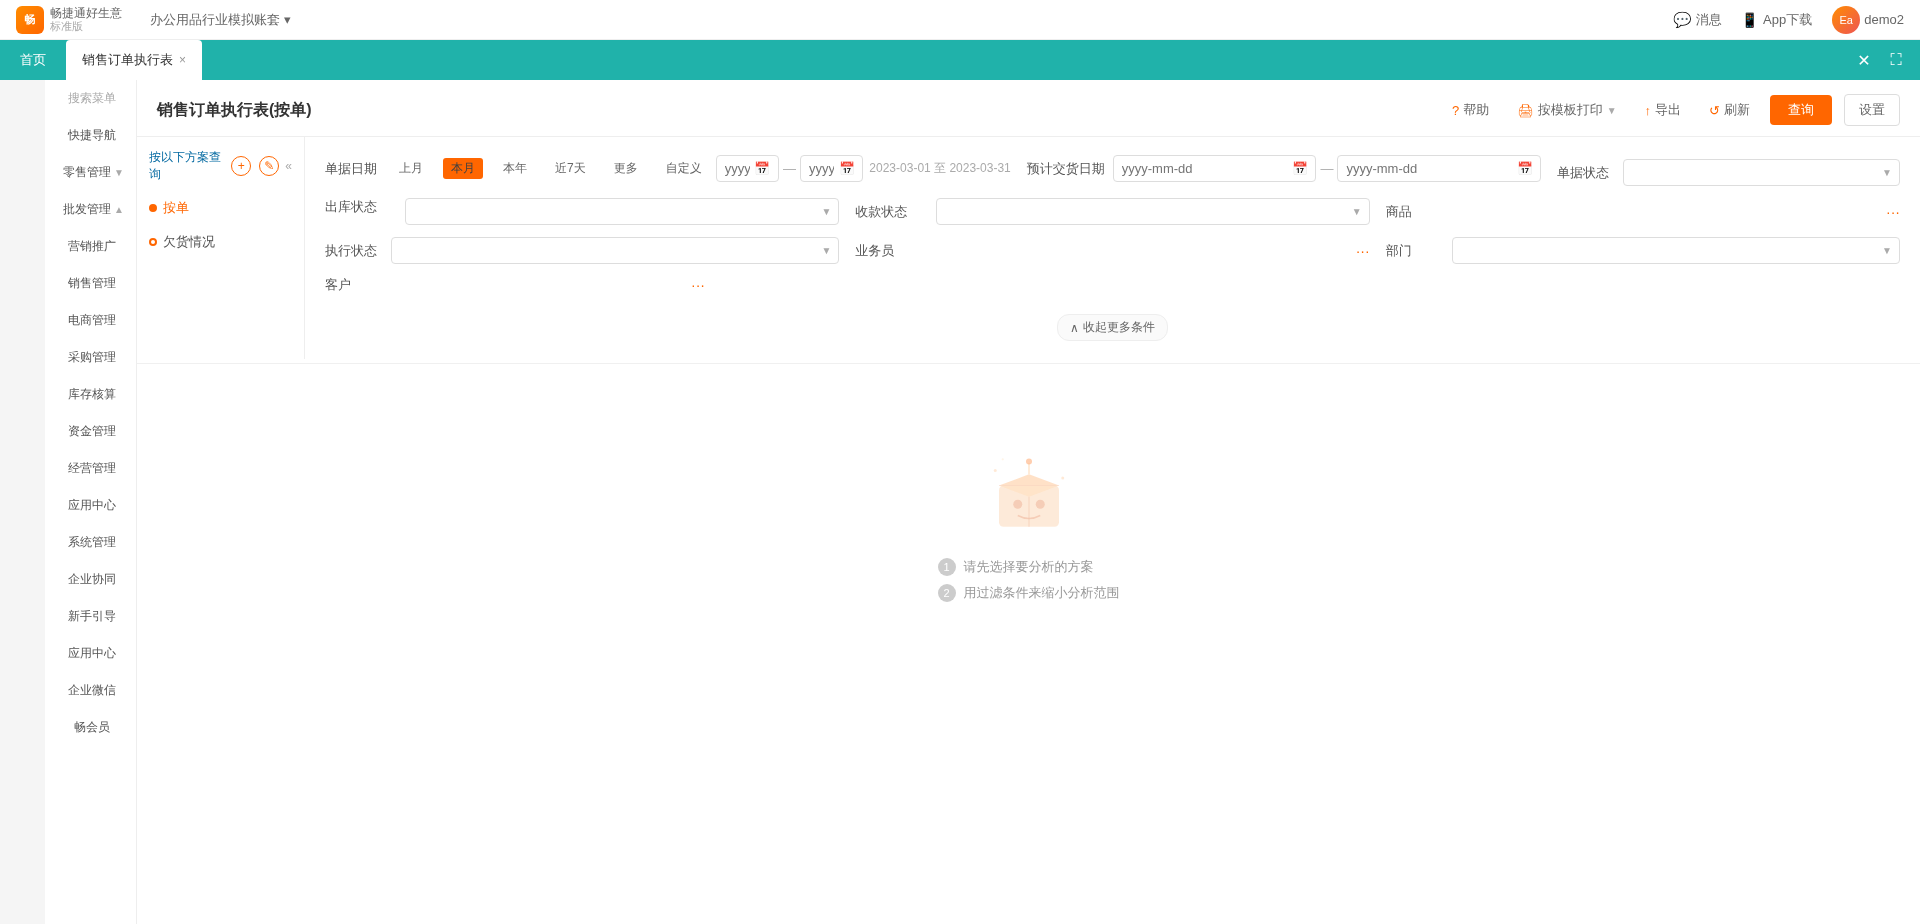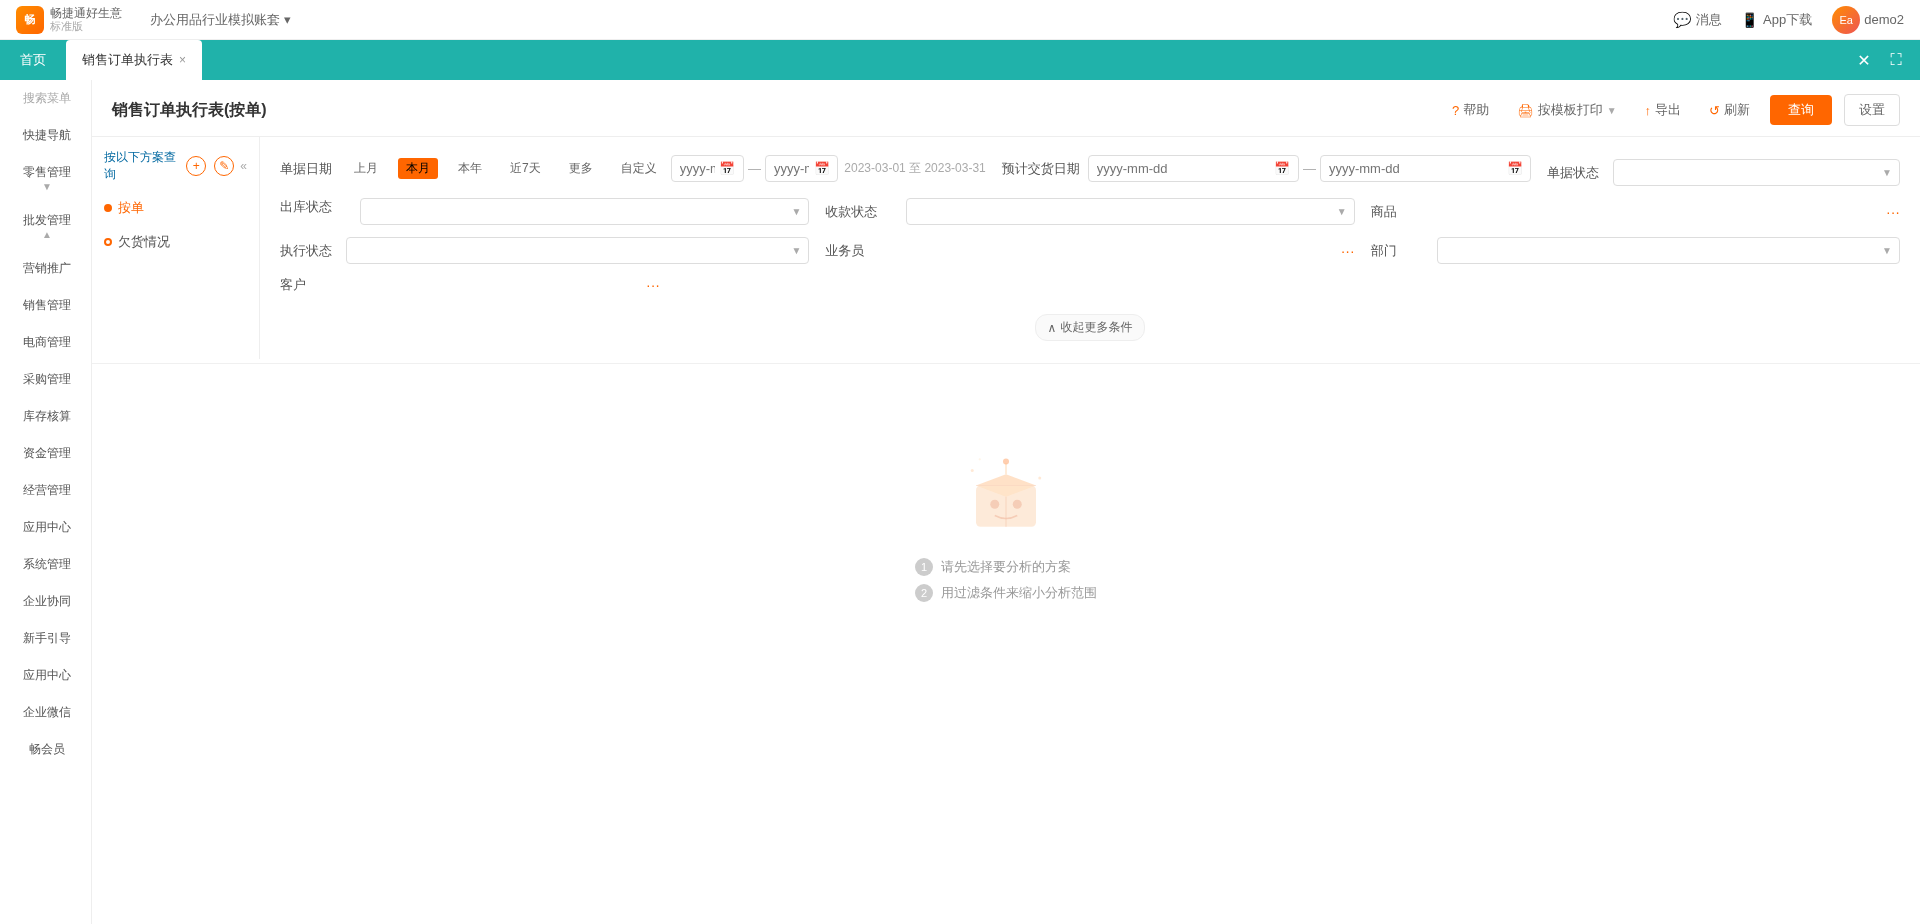--- a/index.html
+++ b/index.html
@@ -69,20 +69,21 @@
     }
     .tab-close { color: #999; font-size: 12px; cursor: pointer; }
     .tab-bar-right { margin-left: auto; display: flex; align-items: center; gap: 8px; padding-right: 12px; }
     .tab-bar-icon { color: #fff; cursor: pointer; font-size: 14px; width: 24px; height: 24px; display: flex; align-items: center; justify-content: center; }
 
     
     .main-layout {
       display: flex;
       flex: 1;
       overflow: hidden;
+      padding-left: 45px;
     }
 
     
     .sidebar {
       width: 92px;
       background: #fff;
       border-right: 1px solid #eee;
       display: flex;
       flex-direction: column;
       flex-shrink: 0;
@@ -100,21 +101,20 @@
       padding: 8px 4px;
       text-align: center;
       cursor: pointer;
       font-size: 12px;
       color: #555;
       display: flex;
       align-items: center;
       justify-content: space-between;
       padding: 10px 12px;
       border-left: 3px solid transparent;
-      flex-direction: column;
     }
     .sidebar-section-label { flex: 1; text-align: center; }
     .sidebar-expand-icon { font-size: 10px; color: #aaa; }
     .sub-dot { width: 8px; height: 8px; border-radius: 50%; border: 2px solid #ff6600; flex-shrink: 0; }
 
     
     .content-area {
       flex: 1;
       overflow: auto;
       padding: 0;
@@ -523,21 +523,21 @@
         </div>
 
         <div class="filter-area">
 
           <div class="filter-row">
 
             <div style="display:flex;align-items:center;gap:6px;flex:2;min-width:340px;">
               <span class="filter-label">单据日期</span>
               <div class="date-quick">
                 <button class="date-quick-btn">上月</button>
-                <button class="date-quick-btn active" style="background:#ff6600;color:#000000;border-radius:3px;padding:2px 8px;text-align:center;">本月</button>
+                <button class="date-quick-btn active" style="background:#ff6600;color:#404040;border-radius:3px;padding:2px 8px;text-align:center;">本月</button>
                 <button class="date-quick-btn">本年</button>
                 <button class="date-quick-btn">近7天</button>
                 <button class="date-quick-btn">更多</button>
                 <button class="date-quick-btn">自定义</button>
               </div>
               <div class="date-range-wrap">
                 <div class="date-input-wrap">
                   <input type="text" class="date-input" placeholder="yyyy-mm-dd" style="">
                   <span class="date-icon">📅</span>
                 </div>

